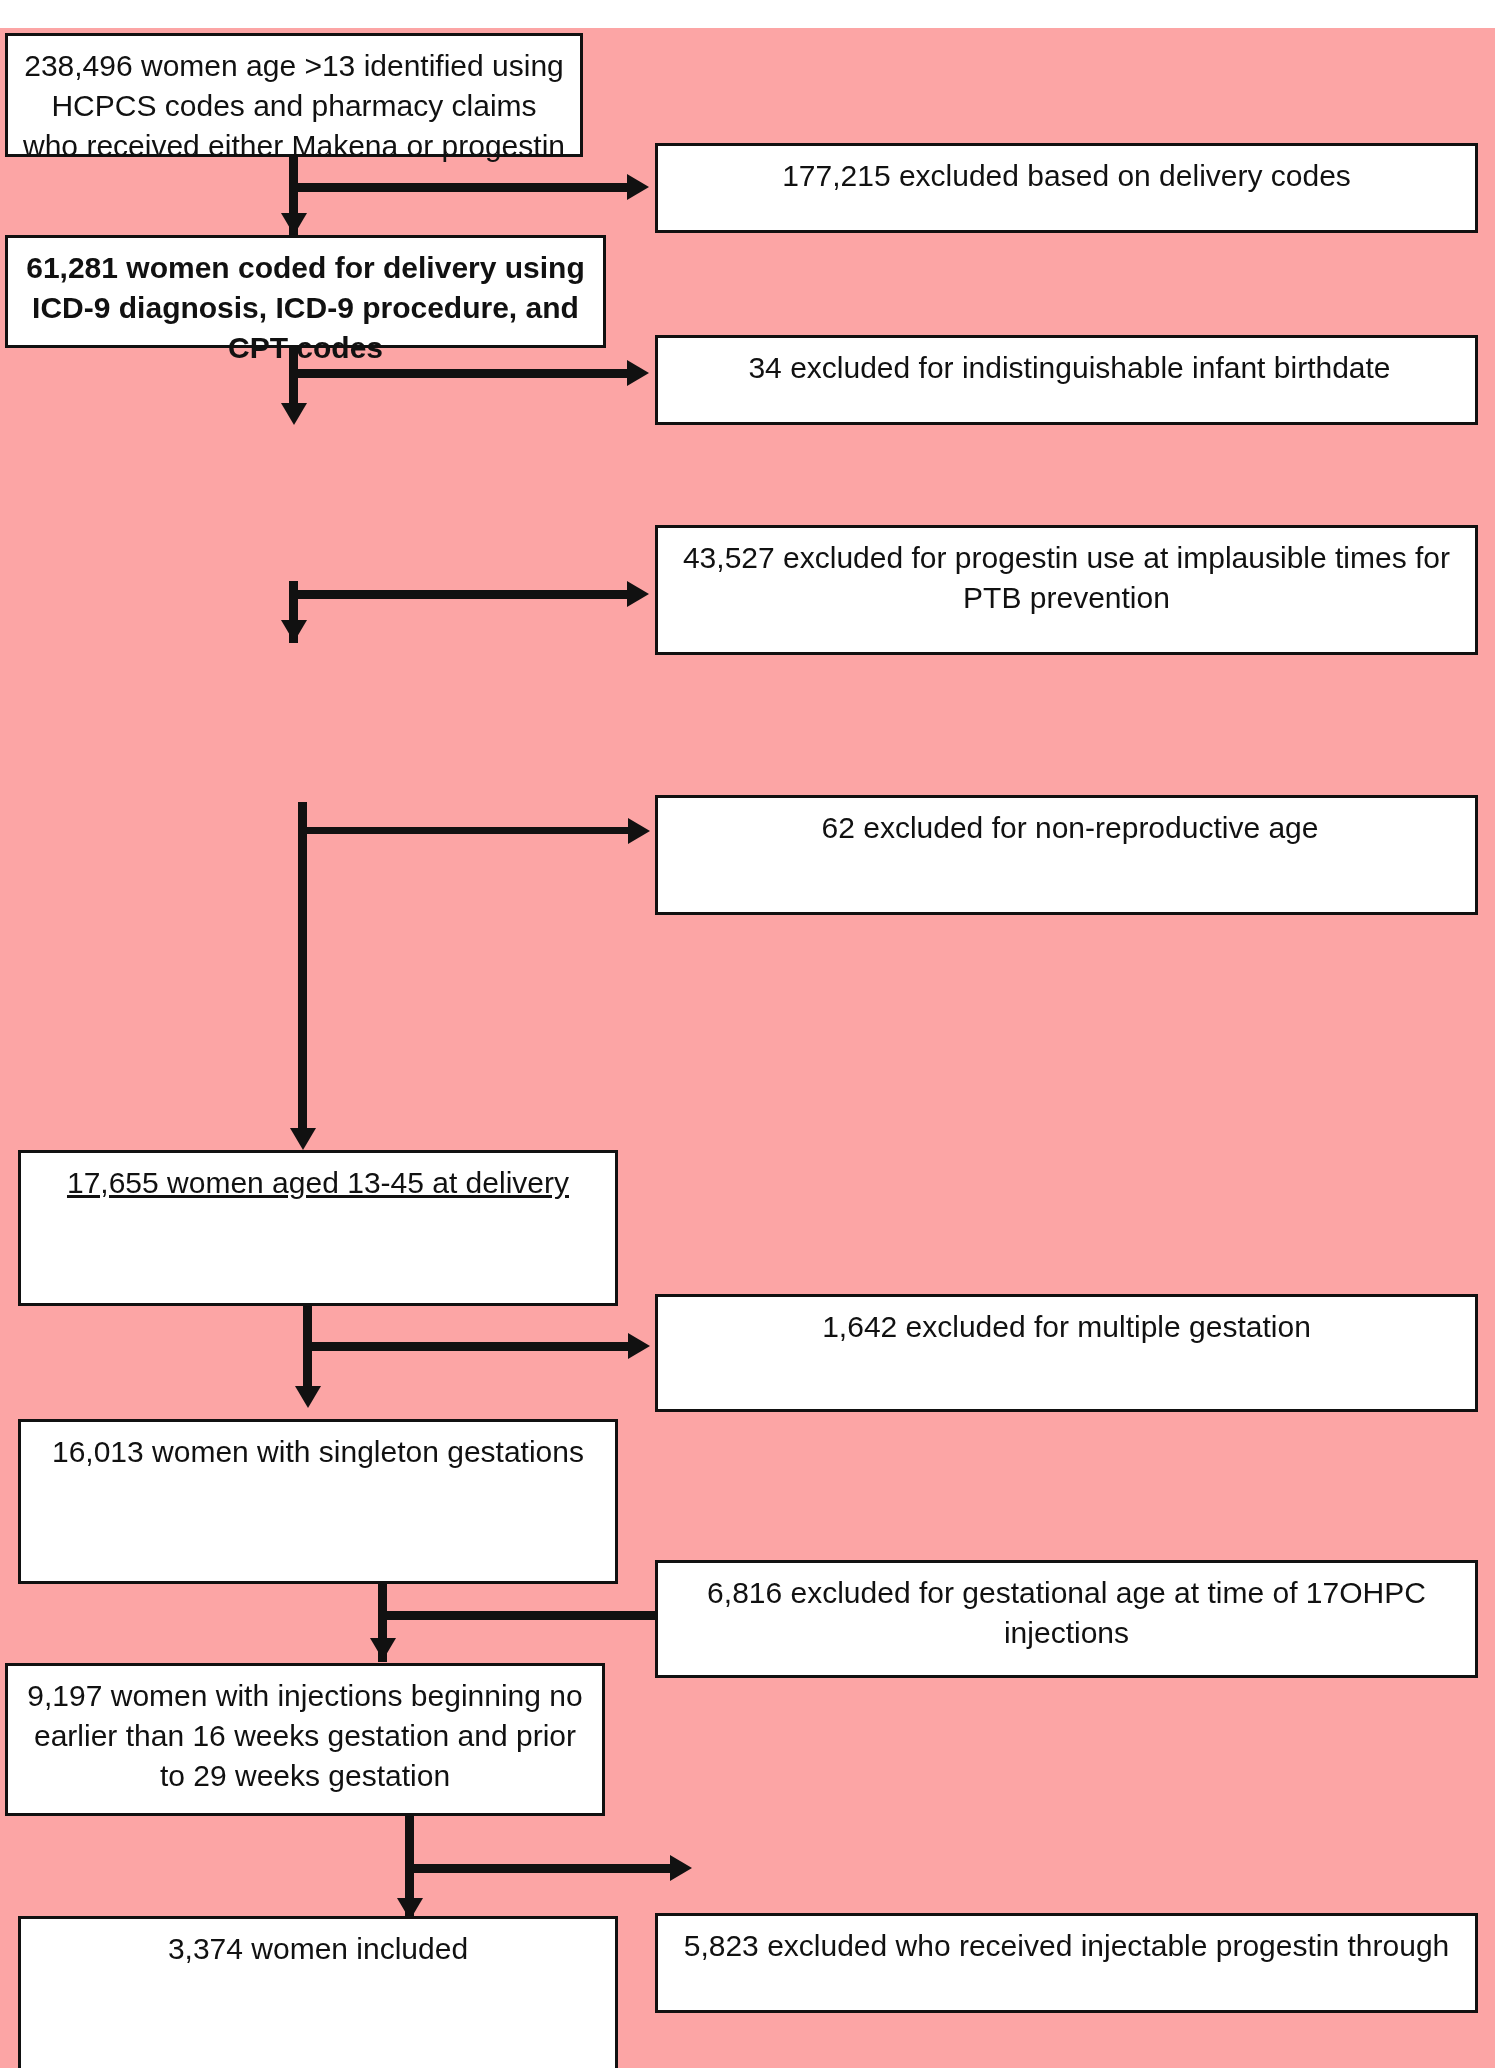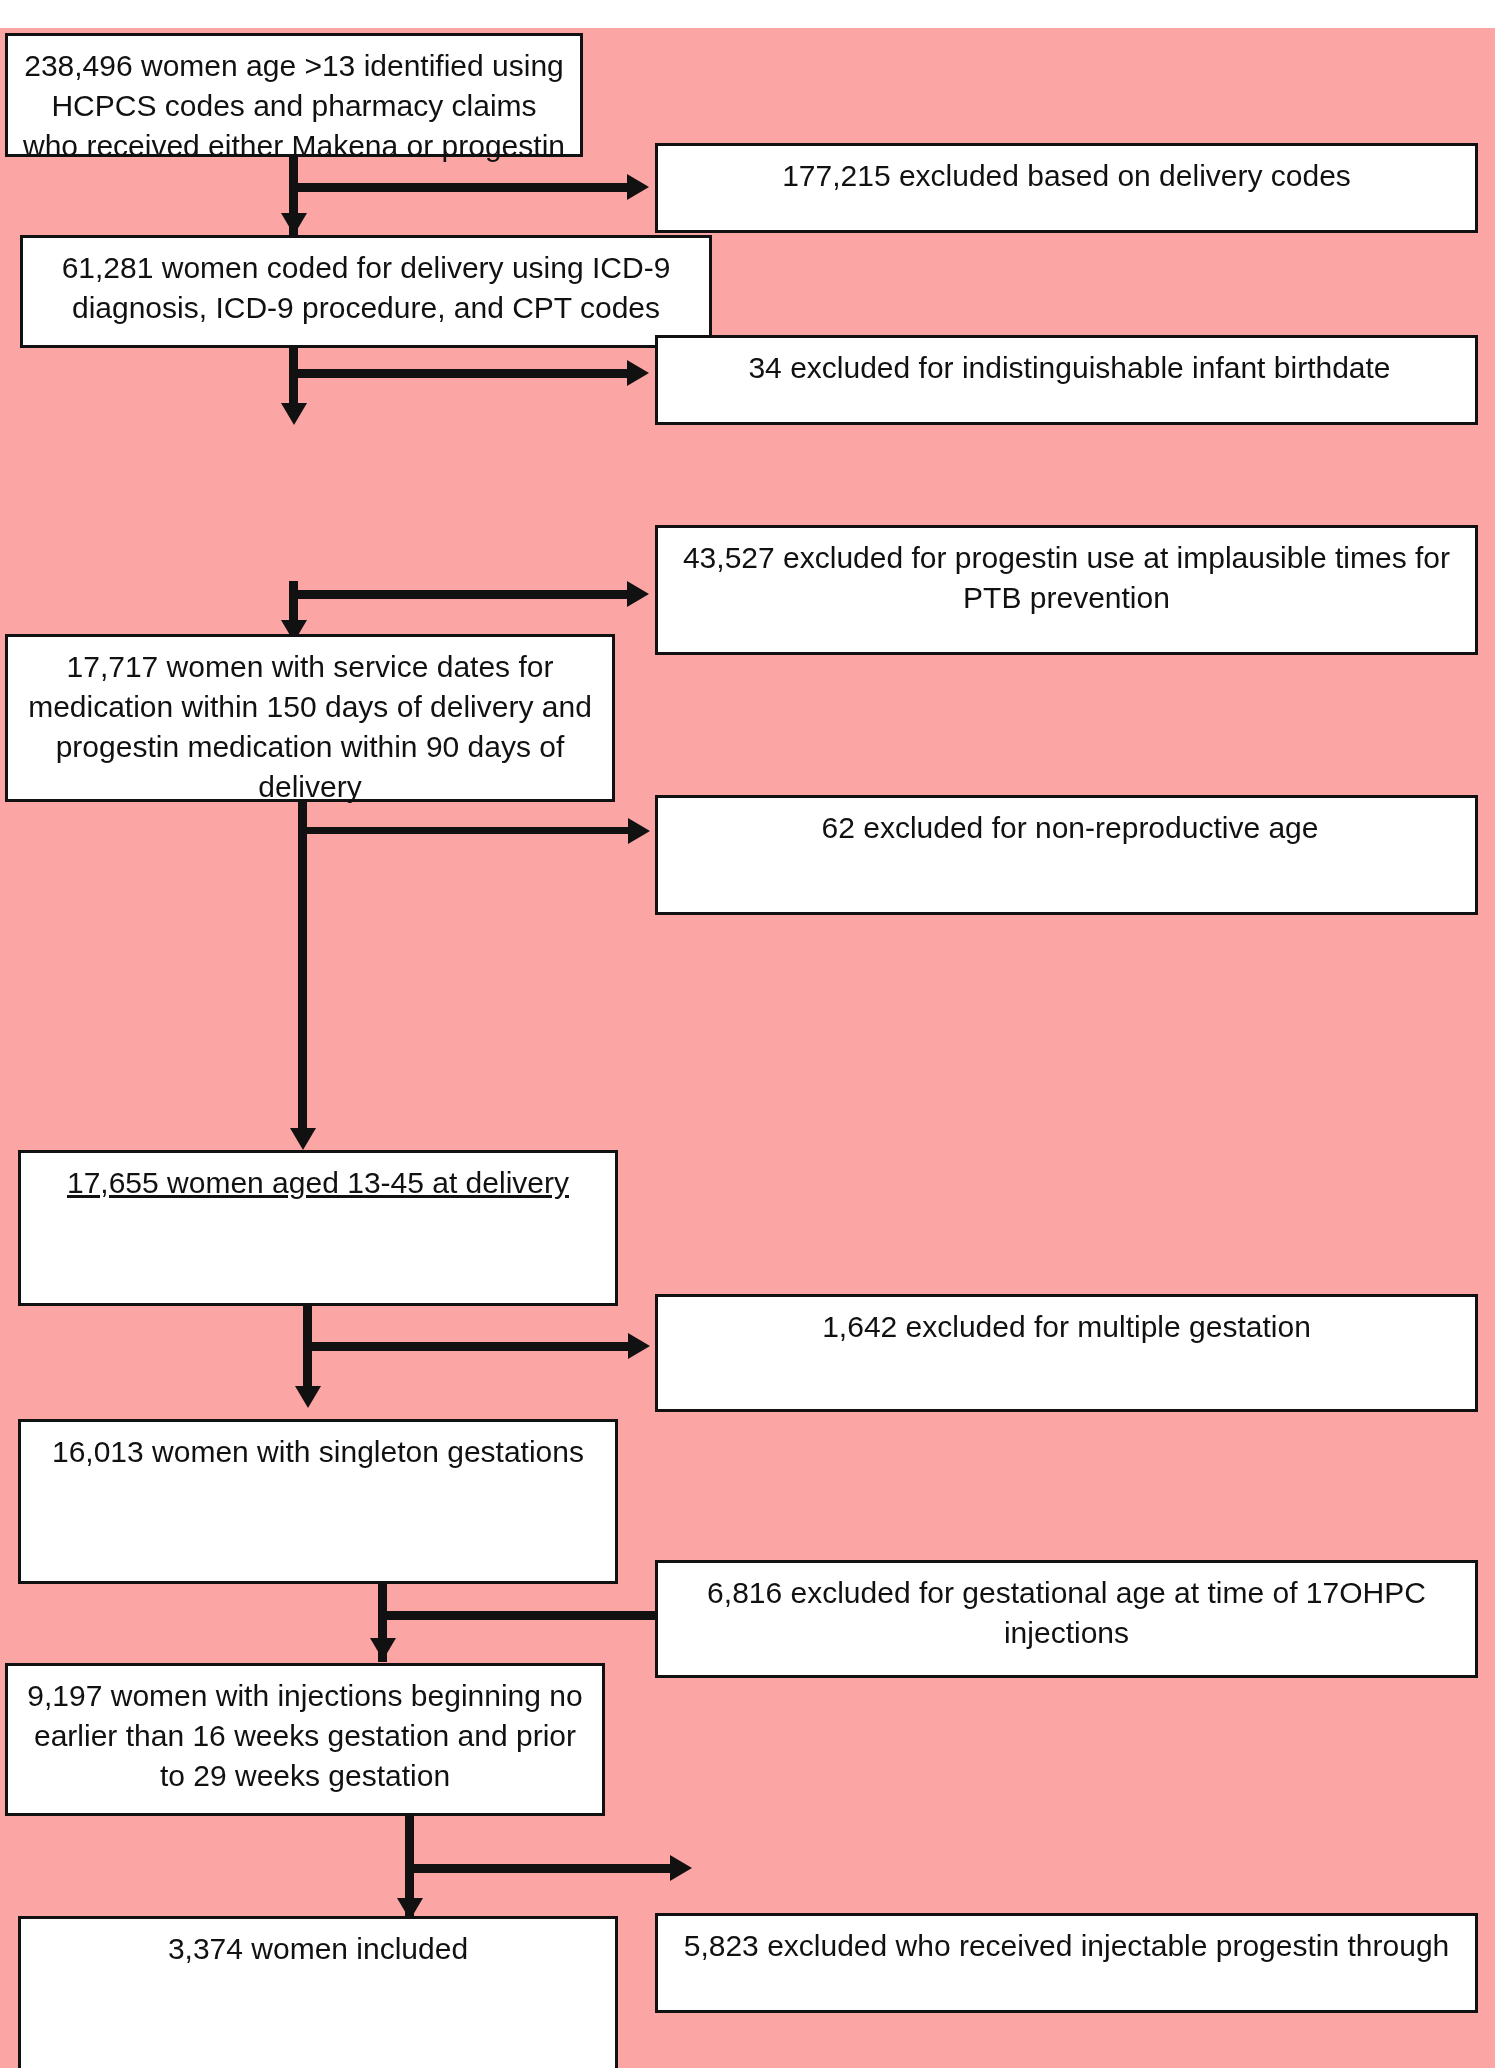--- a/index.html
+++ b/index.html
@@ -73,38 +73,37 @@
 
   <div class="node top-align" style="left:5px; top:5px; width:578px; height:124px;">238,496 women age &gt;13 identified using HCPCS codes and pharmacy claims who received either Makena or progestin</div>
 
   <div class="vline" style="left:289px; top:129px; height:78px;"></div>
   <div class="hline" style="left:289px; top:155px; width:338px;"></div>
   <div class="arrow-right" style="left:627px; top:146px;"></div>
   <div class="arrow-down" style="left:281px; top:185px;"></div>
 
   <div class="node top-align" style="left:655px; top:115px; width:823px; height:90px;">177,215 excluded based on delivery codes</div>
 
-  <div class="node top-align" style="left:20px; top:207px; width:692px; height:113px;">61,281 women coded for delivery using ICD-9 diagnosis, ICD-9 procedure, and CPT codes</div>
+  <div class="node top-align" style="left:5px; top:207px; width:601px; height:113px;font-weight:bold;">61,281 women coded for delivery using ICD-9 diagnosis, ICD-9 procedure, and CPT codes</div>
 
   <div class="vline" style="left:289px; top:320px; height:62px;"></div>
   <div class="hline" style="left:289px; top:341px; width:338px;"></div>
   <div class="arrow-right" style="left:627px; top:332px;"></div>
   <div class="arrow-down" style="left:281px; top:375px;"></div>
 
   <div class="node top-align" style="left:655px; top:307px; width:823px; height:90px;padding-left:20px;">34 excluded for indistinguishable infant birthdate</div>
 
 
   <div class="vline" style="left:289px; top:553px; height:62px;"></div>
   <div class="hline" style="left:289px; top:562px; width:338px;"></div>
   <div class="arrow-right" style="left:627px; top:553px;"></div>
   <div class="arrow-down" style="left:281px; top:592px;"></div>
 
   <div class="node top-align" style="left:655px; top:497px; width:823px; height:130px;">43,527 excluded for progestin use at implausible times for PTB prevention</div>
 
-  <div class="node top-align" style="left:5px; top:606px; width:610px; height:168px;">17,717 women with service dates for medication within 150 days of delivery and progestin medication within 90 days of delivery</div>
 
   <div class="vline" style="left:298px; top:774px; height:48px;"></div>
   <div class="hline hline-thin" style="left:298px; top:799px; width:330px;"></div>
   <div class="arrow-right" style="left:628px; top:790px;"></div>
   <div class="arrow-down" style="left:290px; top:1100px;"></div>
   <div class="vline" style="left:298px; top:799px; height:305px;"></div>
 
   <div class="node mid" style="left:655px; top:767px; width:823px; height:120px; align-items:flex-start;">62 excluded for non-reproductive age</div>
 
   <div class="node top-align" style="left:18px; top:1122px; width:600px; height:156px;text-decoration:underline;">17,655 women aged 13-45 at delivery</div>

